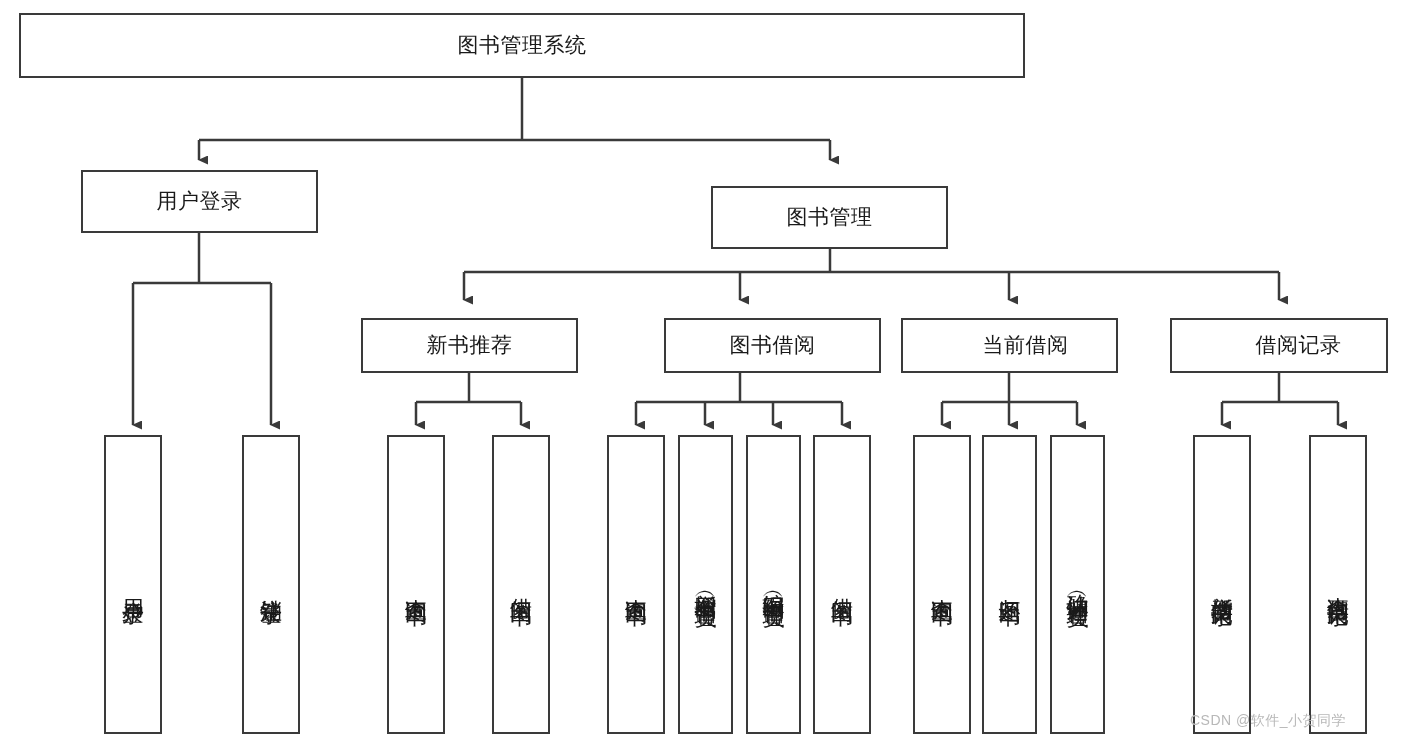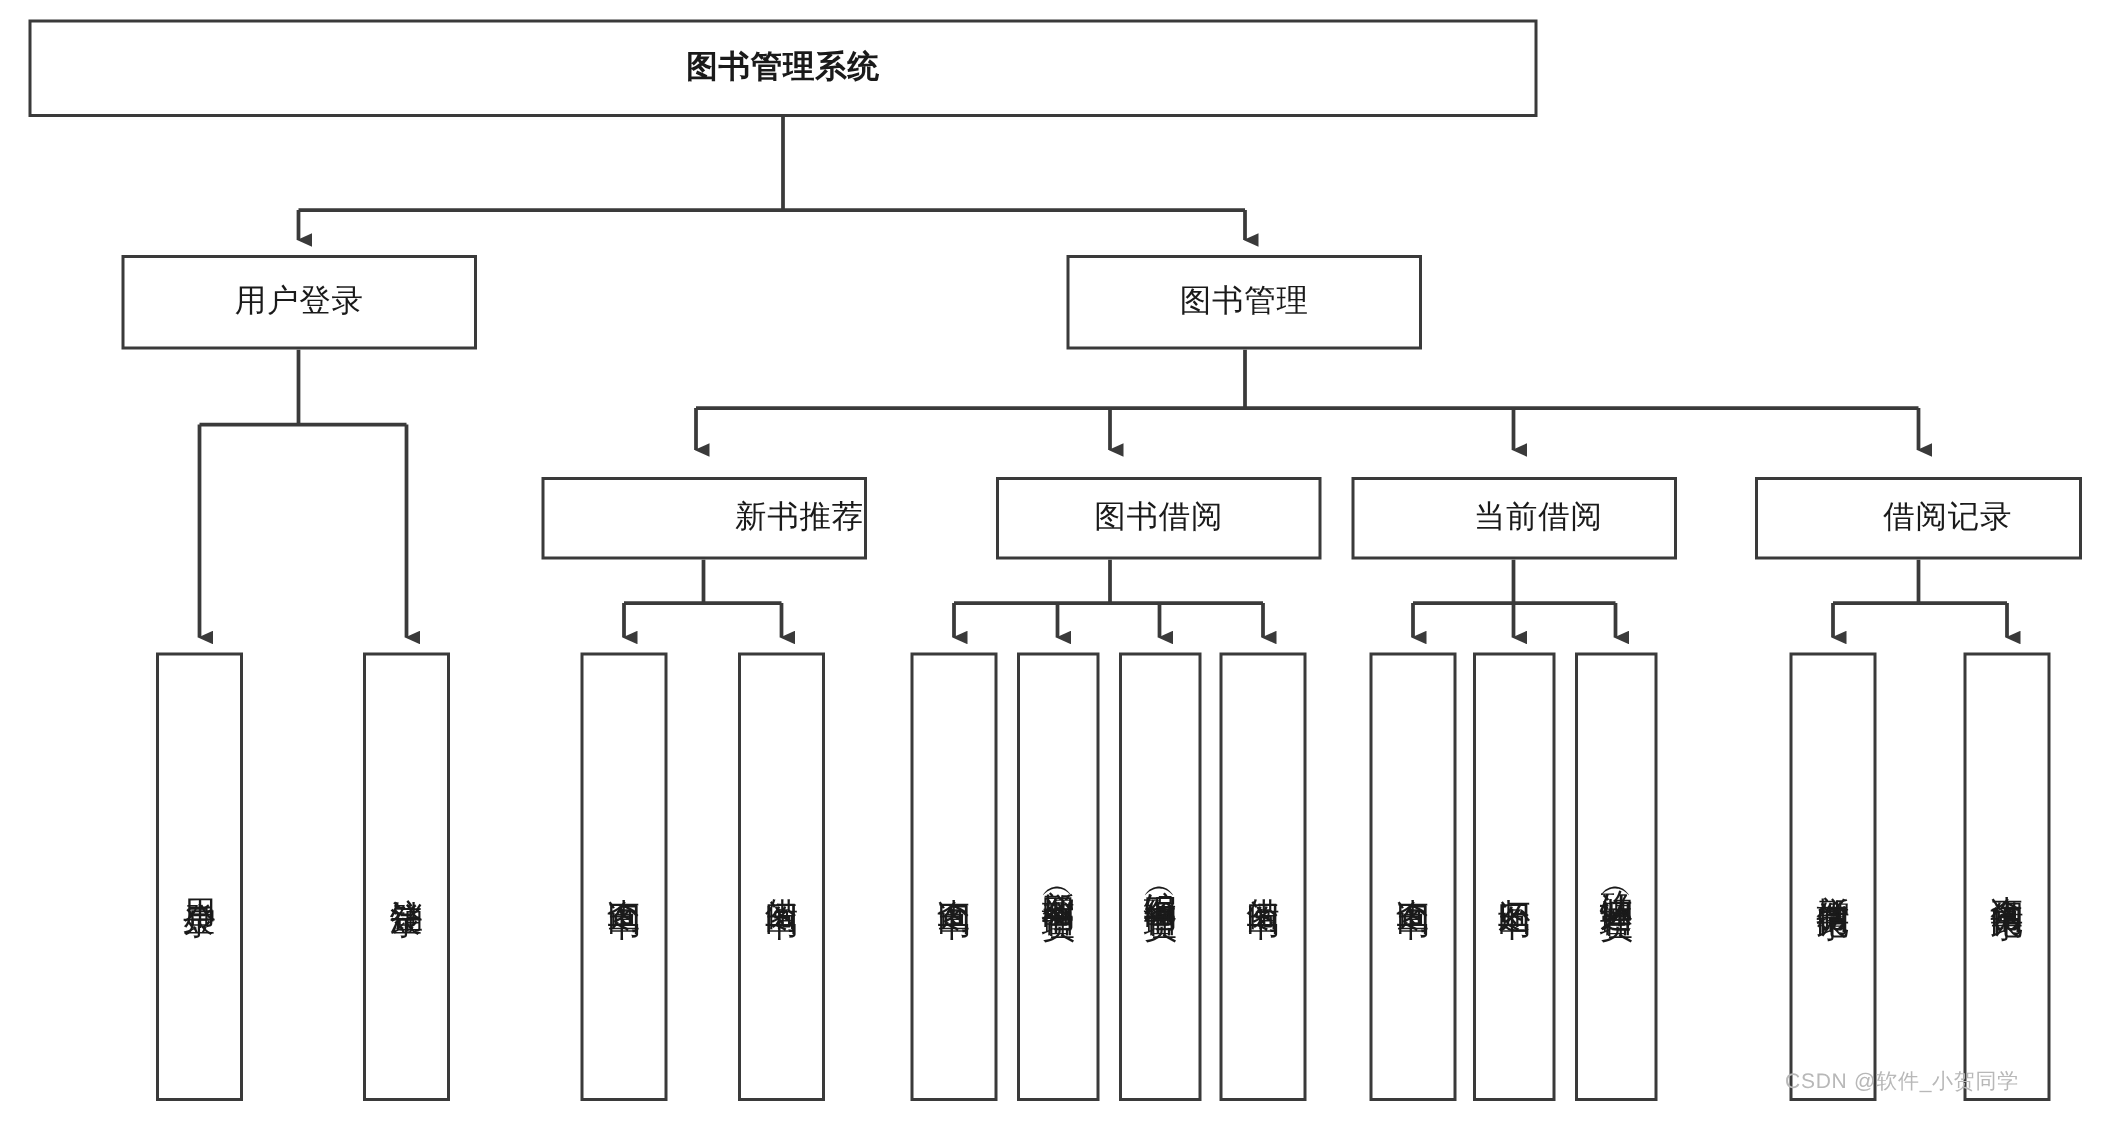--- a/index.html
+++ b/index.html
@@ -123,32 +123,32 @@
       <path d="M1009,402 L1009,425" marker-end="url(#arrowhead)"></path>
       <path d="M1077,402 L1077,425" marker-end="url(#arrowhead)"></path>
 
       <path d="M1279,373 L1279,402"></path>
       <path d="M1222,402 L1338,402"></path>
       <path d="M1222,402 L1222,425" marker-end="url(#arrowhead)"></path>
       <path d="M1338,402 L1338,425" marker-end="url(#arrowhead)"></path>
     </g>
   </svg>
 
-  <div class="node-box" style="left:19px; top:13px; width:1006px; height:65px;font-weight:bold;">
+  <div class="node-box" style="left:19px; top:13px; width:1006px; height:65px;">
     <span class="node-label">图书管理系统</span>
   </div>
 
   <div class="node-box" style="left:81px; top:170px; width:237px; height:63px;">
     <span class="node-label">用户登录</span>
   </div>
-  <div class="node-box" style="left:711px; top:170px; width:237px; height:63px;justify-content:center;">
+  <div class="node-box" style="left:711px; top:186px; width:237px; height:63px;justify-content:center;">
     <span class="node-label">图书管理</span>
   </div>
 
-  <div class="node-box" style="left:361px; top:318px; width:217px; height:55px;justify-content:flex-end;">
+  <div class="node-box" style="left:361px; top:318px; width:217px; height:55px;">
     <span class="node-label">新书推荐</span>
   </div>
   <div class="node-box" style="left:632px; top:318px; width:217px; height:55px;margin-left:32px;">
     <span class="node-label">图书借阅</span>
   </div>
   <div class="node-box" style="left:901px; top:318px; width:217px; height:55px;padding-left:32px;">
     <span class="node-label">当前借阅</span>
   </div>
   <div class="node-box" style="left:1170px; top:318px; width:218px; height:55px;padding-left:39px;">
     <span class="node-label">借阅记录</span>

